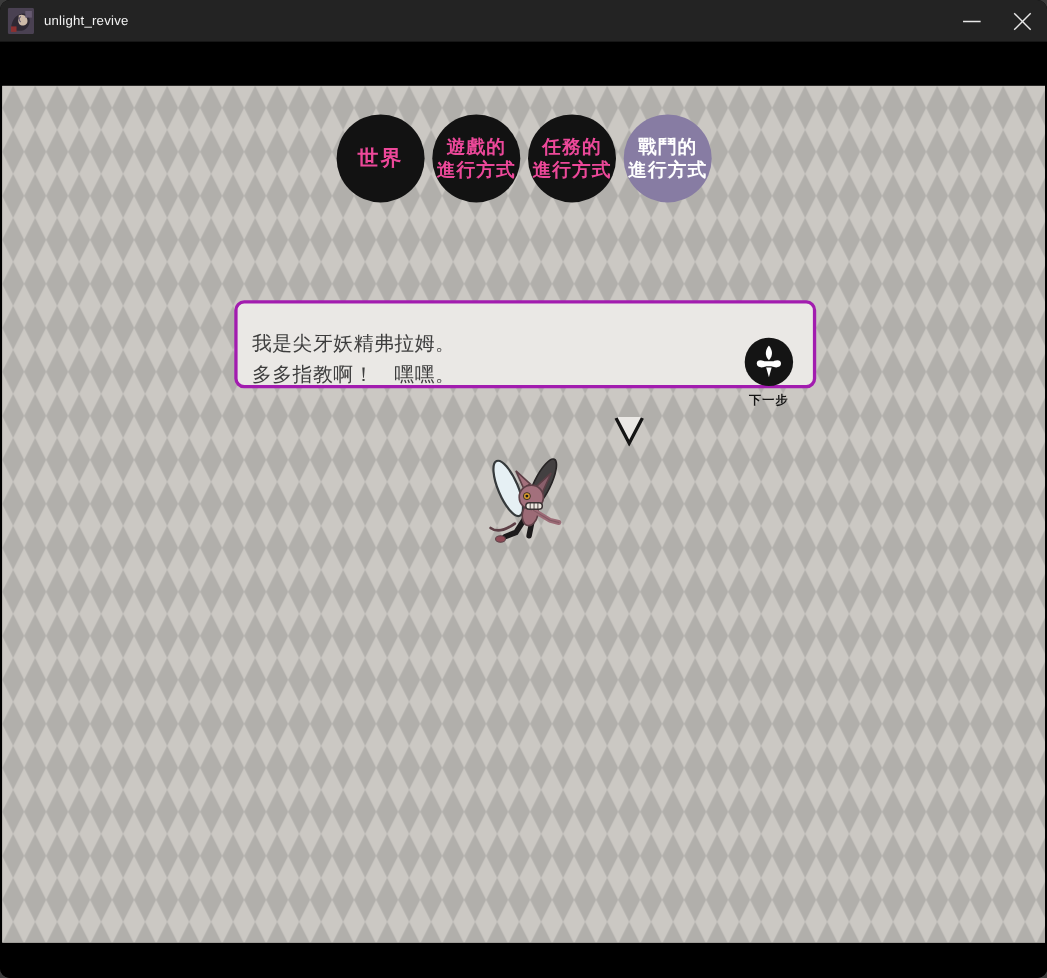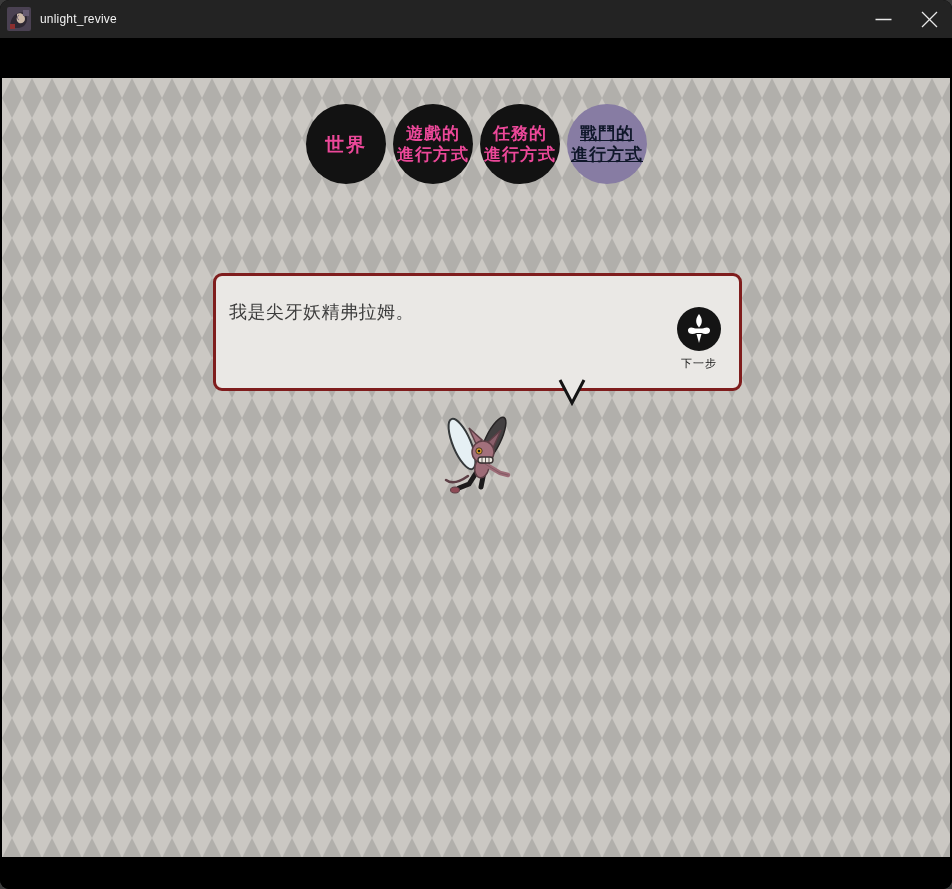--- a/index.html
+++ b/index.html
@@ -34,49 +34,49 @@
   
   .tab-circle {
     position: absolute; top: 26px; width: 80px; height: 80px; border-radius: 50%;
     background: #121212; color: #ec4899;
     display: flex; flex-direction: column; align-items: center; justify-content: center;
     text-align: center; cursor: pointer;
     font-family: "Liberation Serif", serif; font-weight: bold;
     font-size: 17px; line-height: 21px; letter-spacing: 1px;
   }
   .tab-circle .one-line { font-size: 19px; letter-spacing: 2px; }
-  .tab-circle.active { background: #877ca3; color: #0f172a; text-decoration: underline; }
+  .tab-circle.active { background: #877ca3; color: #ffffff; }
   #tab-0 { left: 304px; }
   #tab-1 { left: 391px; }
   #tab-2 { left: 478px; }
   #tab-3 { left: 565px; }
   
   .bubble {
-    position: absolute; left: 211px; top: 195px; width: 529px; height: 118px;
-    background: #eae8e5; border: 3px solid #7f1d1d; border-radius: 9px;
+    position: absolute; left: 211px; top: 195px; width: 529px; height: 80px;
+    background: #eae8e5; border: 3px solid #a21caf; border-radius: 9px;
   }
   .bubble-text {
     position: absolute; left: 13px; top: 22px;
     font-family: "Liberation Serif", serif;
     font-size: 18px; line-height: 28px; color: #3d3d3d; letter-spacing: 0.5px;
     white-space: pre;
   }
   .bubble-tail { position: absolute; left: 556px; top: 301px; width: 28px; height: 27px; }
   .next-btn {
     position: absolute; right: 10px; top: 31px; width: 60px;
     display: flex; flex-direction: column; align-items: center;
     background: none; border: none; cursor: pointer; padding: 0;
   }
   .next-circle {
     width: 44px; height: 44px; border-radius: 50%; background: #141414;
     display: flex; align-items: center; justify-content: center;
   }
   .next-label {
     margin-top: 5px; font-family: "Liberation Serif", serif;
-    font-size: 11px; font-weight: normal; color: #141414; letter-spacing: 1px;
+    font-size: 11px; font-weight: bold; color: #141414; letter-spacing: 1px;
   }
   
   .fairy { position: absolute; left: 436px; top: 336px; width: 80px; height: 90px; }
 </style>
 </head>
 <body>
 
 <div class="window">
 
   <div class="titlebar">
@@ -127,21 +127,21 @@
       <div class="tab-circle" id="tab-2">
         <span>任務的</span>
         <span>進行方式</span>
       </div>
       <div class="tab-circle active" id="tab-3">
         <span>戰鬥的</span>
         <span>進行方式</span>
       </div>
 
       <div class="bubble">
-        <div class="bubble-text"><span>我是尖牙妖精弗拉姆。</span><br></div>
+        <div class="bubble-text"><span>我是尖牙妖精弗拉姆。</span><br><span>多多指教啊！　嘿嘿。</span></div>
         <button class="next-btn">
           <span class="next-circle">
             <svg width="26" height="30" viewBox="0 0 24 30">
               <g fill="#ffffff">
                 <path d="M12 0 C15.5 4.5 16 9 12 13.5 C8 9 8.5 4.5 12 0 Z"></path>
                 <path d="M10 16 C5 12 0.5 13.5 1 17 C1.4 20 5.5 21 9.5 19 Z"></path>
                 <path d="M14 16 C19 12 23.5 13.5 23 17 C22.6 20 18.5 21 14.5 19 Z"></path>
                 <rect x="7.5" y="14.5" width="9" height="4.5" rx="1.2"></rect>
                 <path d="M9.5 20 L12 29 L14.5 20 Z"></path>
               </g>

